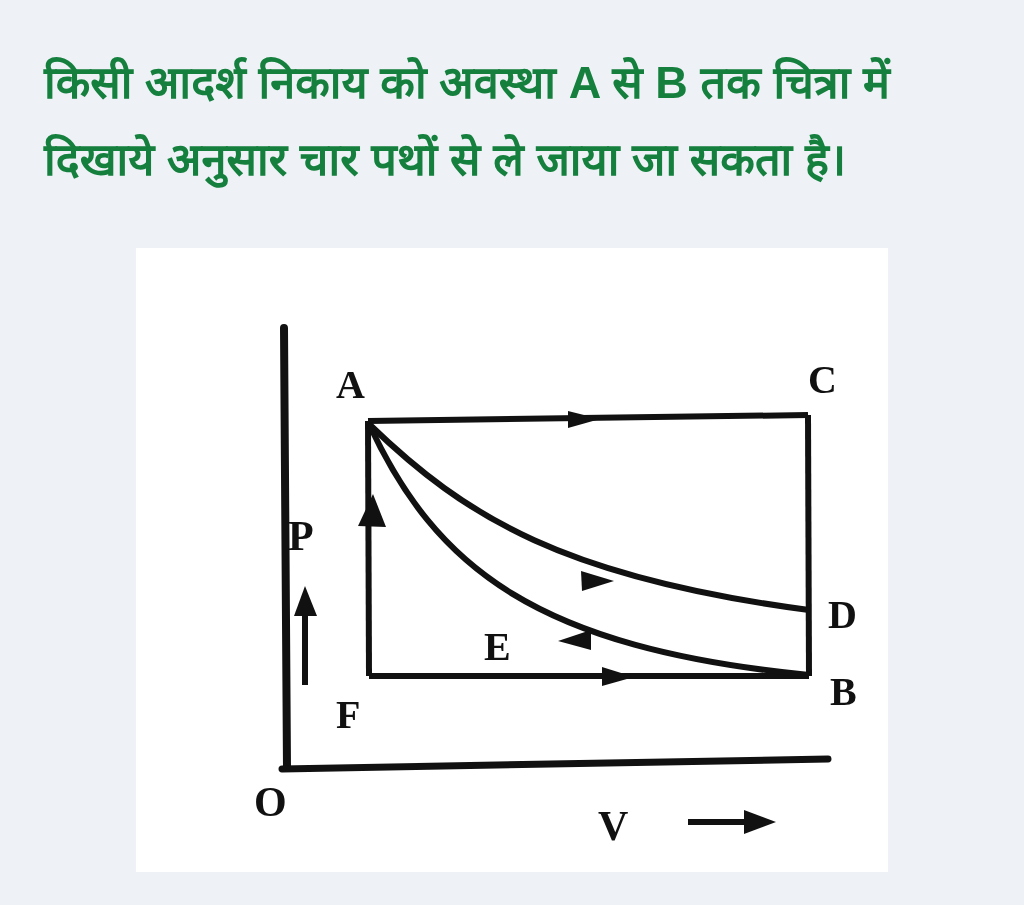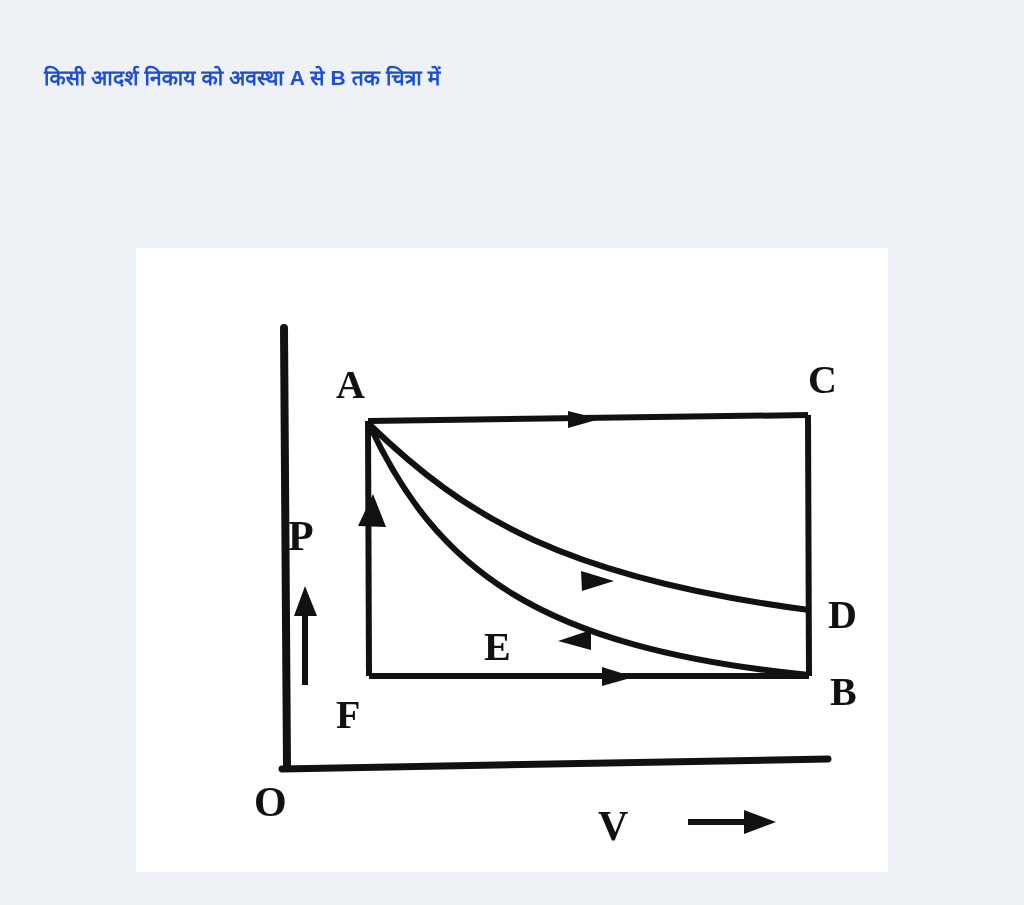--- a/index.html
+++ b/index.html
@@ -15,25 +15,25 @@
   }
   .page {
     position: relative;
     width: 1024px;
     height: 905px;
     box-sizing: border-box;
   }
   .question-text {
     position: absolute;
     left: 44px;
-    top: 60px;
+    top: 44px;
     width: 900px;
-    font-size: 21px;
+    font-size: 45px;
     line-height: 1.72;
-    color: #1d4ed8;
+    color: #15803d;
     font-family: "Liberation Sans", sans-serif;
     font-weight: 600;
     letter-spacing: 0.1px;
   }
   .question-text .line {
     display: block;
     white-space: nowrap;
   }
   .figure-card {
     position: absolute;
@@ -60,20 +60,21 @@
     font-size: 40px;
   }
 </style>
 </head>
 <body>
 
 <div class="page">
 
   <div class="question-text">
     <span class="line">किसी आदर्श निकाय को अवस्था A से B तक चित्रा में</span>
+    <span class="line">दिखाये अनुसार चार पथों से ले जाया जा सकता है।</span>
   </div>
 
   <div class="figure-card">
     <svg class="figure-svg" viewBox="0 0 752 624" xmlns="http://www.w3.org/2000/svg">
 
       <path d="M 148 80 L 151 520" stroke="#111111" stroke-width="8" stroke-linecap="round" fill="none"></path>
 
       <path d="M 146 521 L 692 511" stroke="#111111" stroke-width="7" stroke-linecap="round" fill="none"></path>
 
       <path d="M 232 173 L 672 167" stroke="#111111" stroke-width="6" fill="none"></path>

